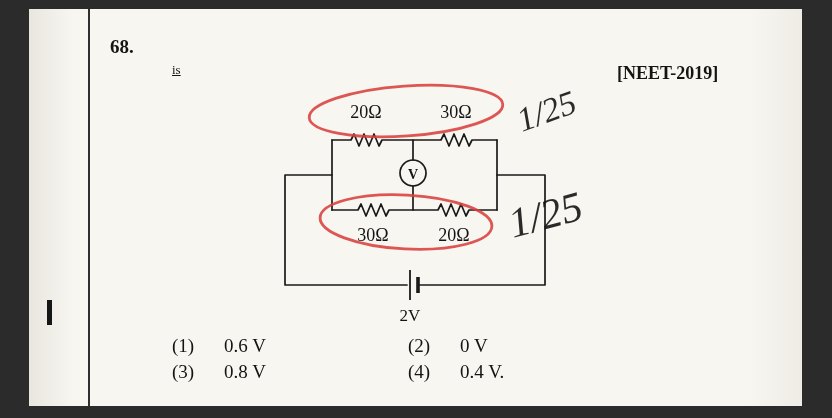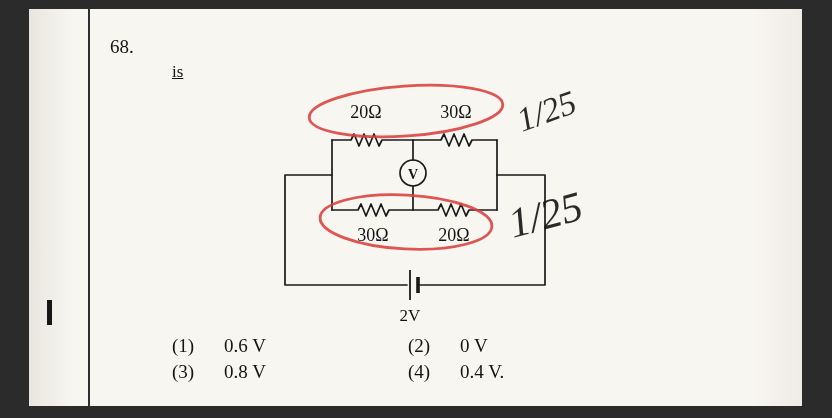--- a/index.html
+++ b/index.html
@@ -23,29 +23,29 @@
     background:#2f2f2f;
   }
   .stray-mark {
     position:absolute;
     left:18px; top:291px;
     width:5px; height:25px;
     background:#161616;
   }
   .qnum {
     position:absolute; left:81px; top:27px;
-    font-size:19px; font-weight:normal; color:#141414;
+    font-size:19px; font-weight:bold; color:#141414;
   }
   .qline1 {
     position:absolute; left:143px; top:27px;
     font-size:19px; color:#141414;
   }
   .qline2 {
     position:absolute; left:143px; top:53px;
-    font-size:17px; color:#141414;text-decoration:underline;
+    font-size:13px; color:#141414;text-decoration:underline;
   }
   .neet-tag {
     position:absolute; left:588px; top:54px;
     font-size:18px; font-weight:bold; color:#141414;
   }
   .circuit-svg {
     position:absolute; left:231px; top:71px;
     width:380px; height:272px;
   }
   .circuit-svg text {
@@ -77,20 +77,21 @@
 </head>
 <body>
 
 <div class="page">
 
   <div class="margin-line"></div>
   <div class="stray-mark"></div>
 
   <span class="qnum">68.</span>
   <span class="qline2">is</span>
+  <span class="neet-tag">[NEET-2019]</span>
 
   <svg class="circuit-svg" viewBox="0 0 380 272">
 
     <path class="wire" d="M72 60 H91 l3 -6 l5 12 l5 -12 l5 12 l5 -12 l5 12 l3 -6 H181 l3 -6 l5 12 l5 -12 l5 12 l5 -12 l5 12 l3 -6 H237"></path>
 
     <path class="wire" d="M72 130 H98 l3 -6 l5 12 l5 -12 l5 12 l5 -12 l5 12 l3 -6 H178 l3 -6 l5 12 l5 -12 l5 12 l5 -12 l5 12 l3 -6 H237"></path>
 
     <path class="wire" d="M72 60 V130"></path>
     <path class="wire" d="M237 60 V130"></path>
 

